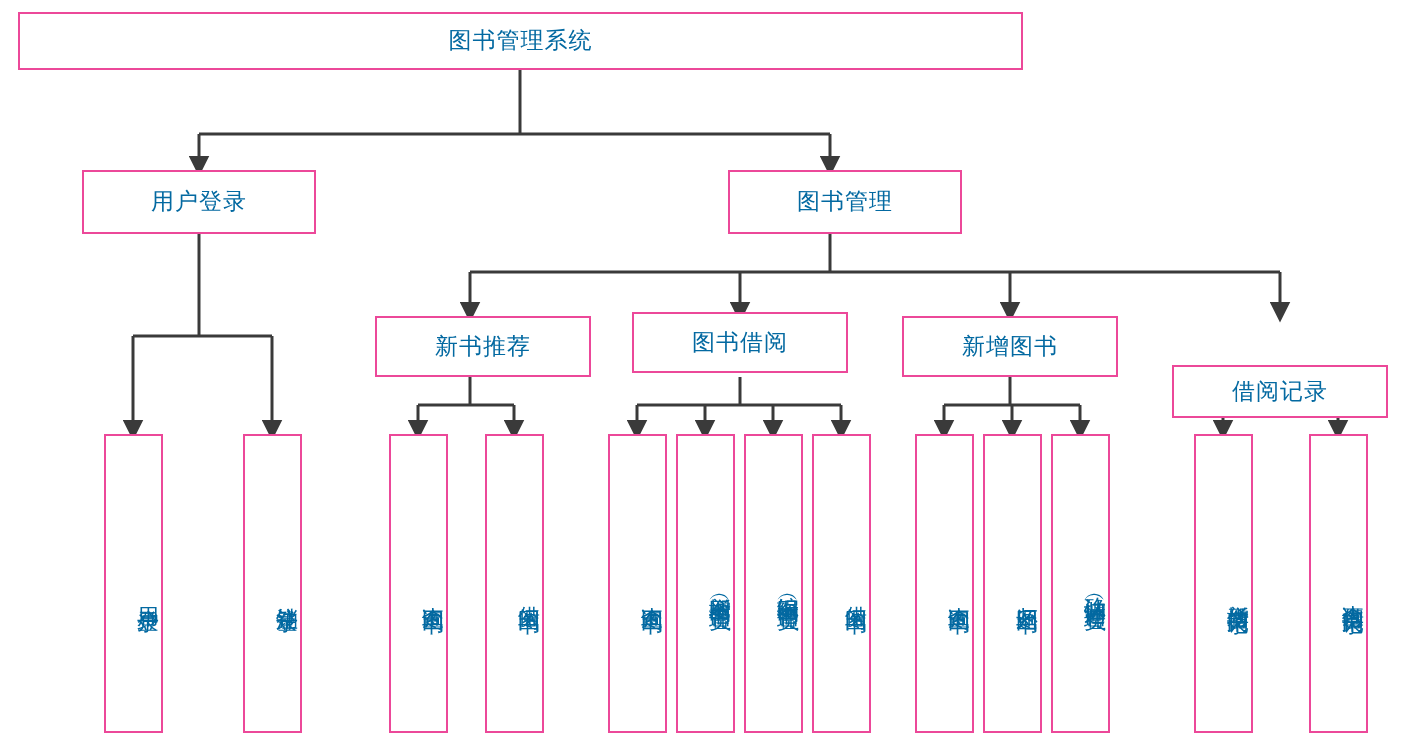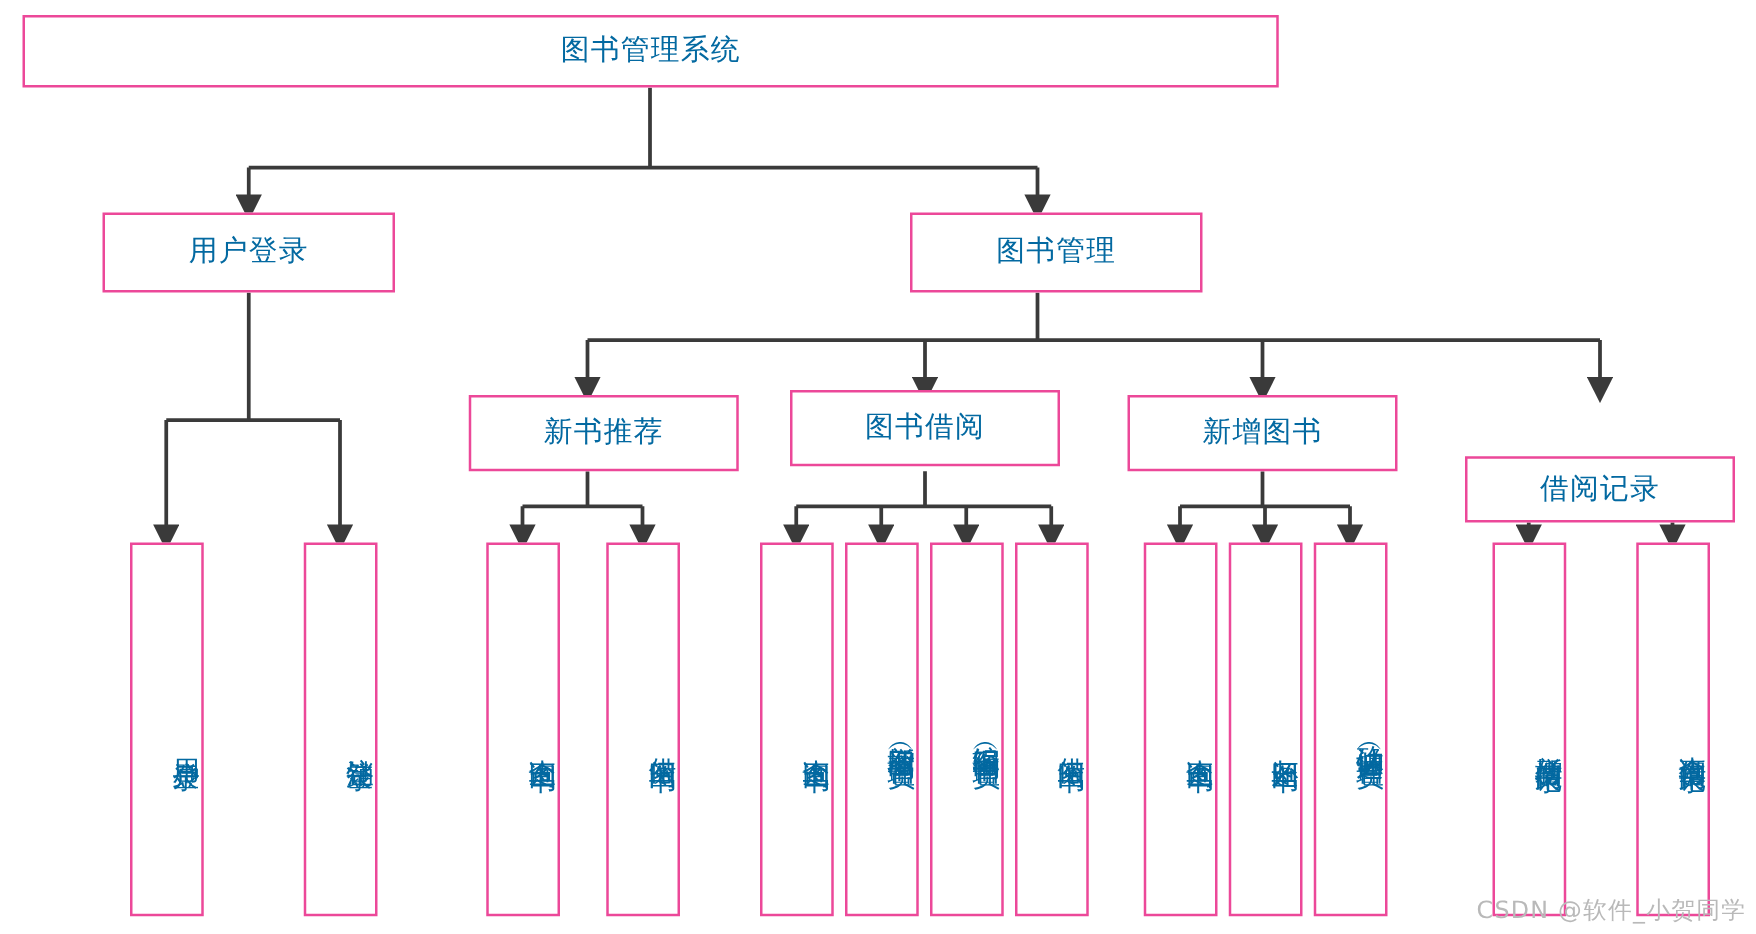--- a/index.html
+++ b/index.html
@@ -144,14 +144,13 @@
   <div class="node node-v v-tall" style="left:744px; top:434px; width:59px; height:299px;">编辑图书（管理员）</div>
   <div class="node node-v" style="left:812px; top:434px; width:59px; height:299px;">借阅图书</div>
 
   <div class="node node-v" style="left:915px; top:434px; width:59px; height:299px;">查询图书</div>
   <div class="node node-v" style="left:983px; top:434px; width:59px; height:299px;">归还图书</div>
   <div class="node node-v v-tall" style="left:1051px; top:434px; width:59px; height:299px;">确认归还（管理员）</div>
 
   <div class="node node-v" style="left:1194px; top:434px; width:59px; height:299px;">新增借阅记录</div>
   <div class="node node-v" style="left:1309px; top:434px; width:59px; height:299px;">查询借阅记录</div>
 
-  <div class="watermark">CSDN @软件_小贺同学</div>
 </div>
 
 </body></html>

